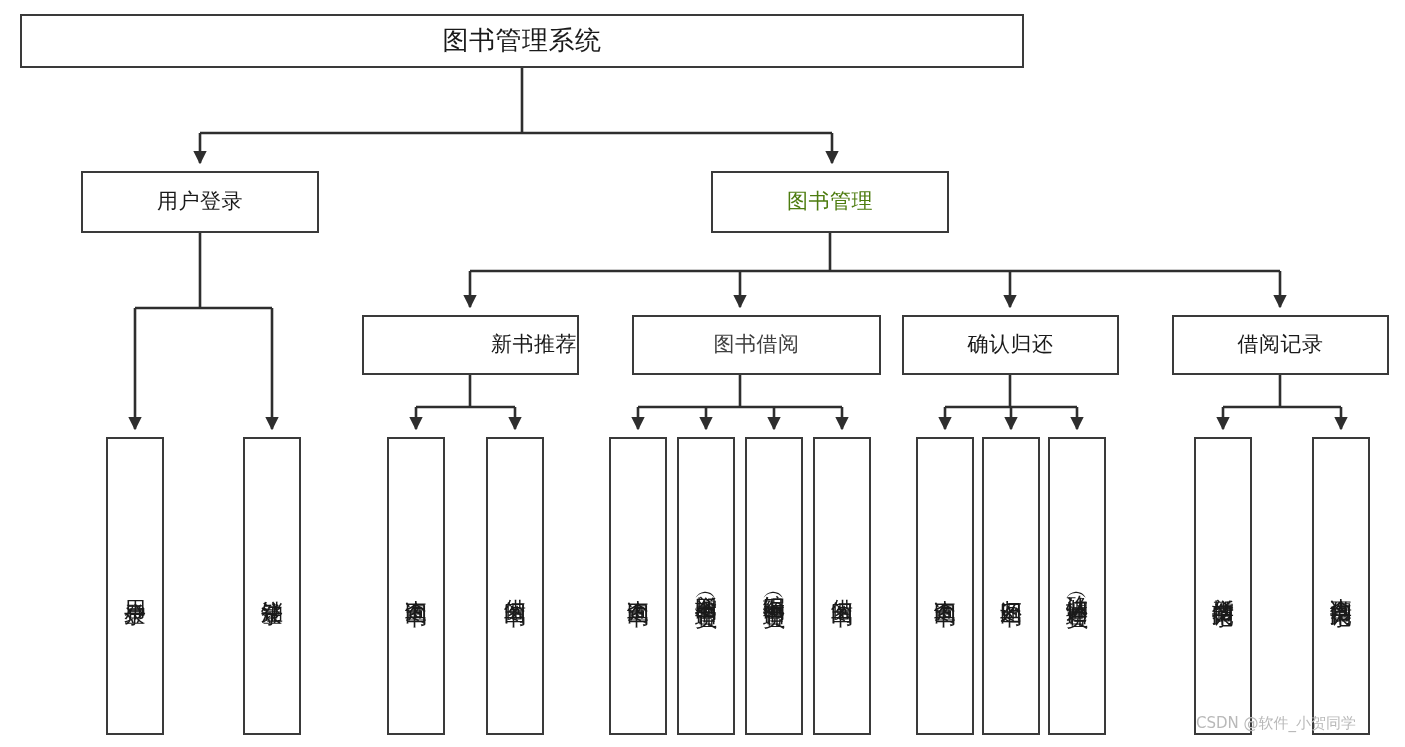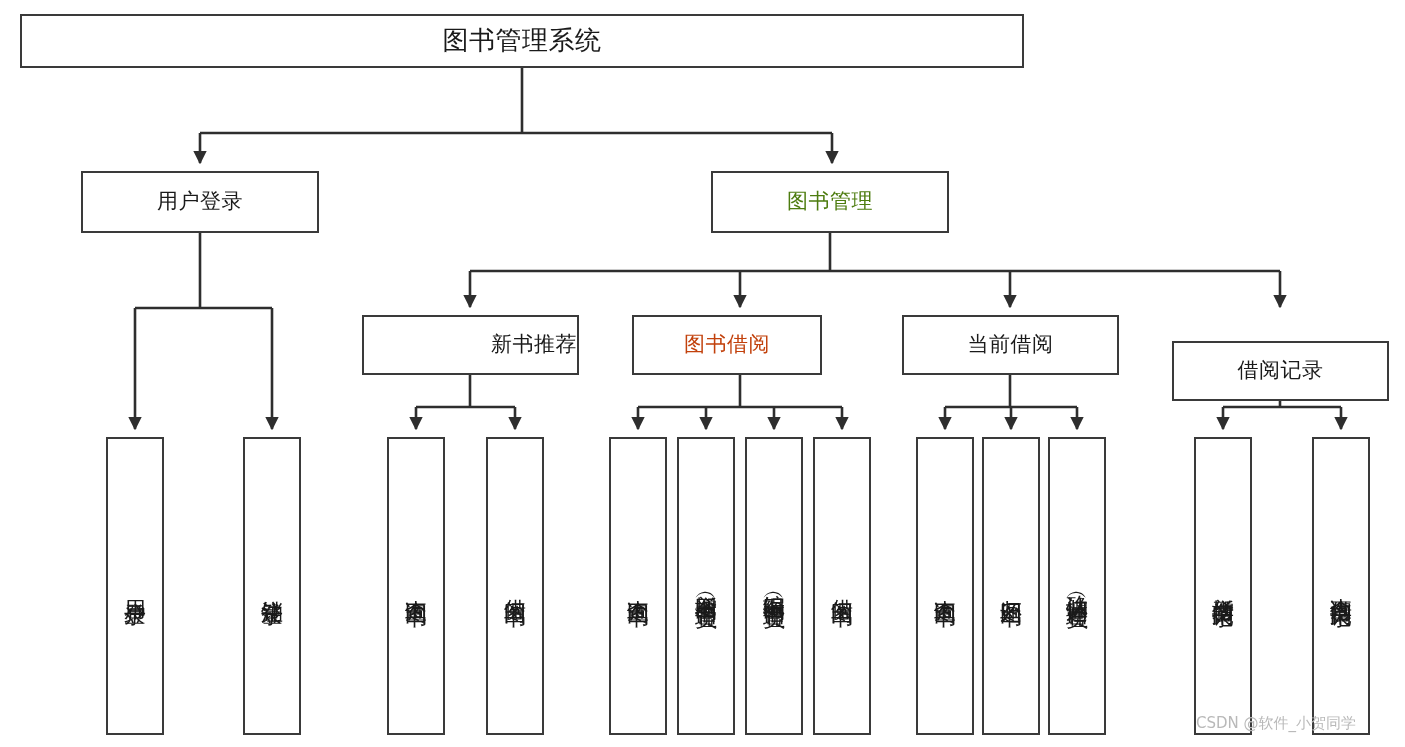--- a/index.html
+++ b/index.html
@@ -135,27 +135,27 @@
   <div class="node horizontal" style="left: 81px; top: 171px; width: 238px; height: 62px; border-color: rgb(58, 58, 58); background: rgb(255, 255, 255); color: rgb(26, 26, 26);">
     <span class="node-label">用户登录</span>
   </div>
   <div class="node horizontal" style="left: 711px; top: 171px; width: 238px; height: 62px; border-color: rgb(58, 58, 58); background: rgb(255, 255, 255); color: #4d7c0f;">
     <span class="node-label">图书管理</span>
   </div>
 
   <div class="node horizontal" style="left: 362px; top: 315px; width: 217px; height: 60px; border-color: rgb(58, 58, 58); background: rgb(255, 255, 255); color: rgb(26, 26, 26); justify-content: flex-end;">
     <span class="node-label">新书推荐</span>
   </div>
-  <div class="node horizontal" style="left: 632px; top: 315px; width: 190px; height: 60px; border-color: rgb(58, 58, 58); background: rgb(255, 255, 255); color: #c2410c;">
+  <div class="node horizontal" style="left: 632px; top: 315px; width: 249px; height: 60px; border-color: rgb(58, 58, 58); background: rgb(255, 255, 255); color: #404040;">
     <span class="node-label">图书借阅</span>
   </div>
   <div class="node horizontal" style="left: 902px; top: 315px; width: 217px; height: 60px; border-color: rgb(58, 58, 58); background: rgb(255, 255, 255); color: rgb(26, 26, 26);">
-    <span class="node-label">当前借阅</span>
+    <span class="node-label">确认归还</span>
   </div>
-  <div class="node horizontal" style="left: 1172px; top: 315px; width: 217px; height: 60px; border-color: rgb(58, 58, 58); background: rgb(255, 255, 255); color: rgb(26, 26, 26); margin-top: 26px;">
+  <div class="node horizontal" style="left: 1172px; top: 315px; width: 217px; height: 60px; border-color: rgb(58, 58, 58); background: rgb(255, 255, 255); color: rgb(26, 26, 26);">
     <span class="node-label">借阅记录</span>
   </div>
 
   <div class="node vertical" style="left: 106px; top: 437px; width: 58px; height: 298px; border-color: rgb(58, 58, 58); background: rgb(255, 255, 255); color: rgb(26, 26, 26);">
     <span class="node-label">用户登录</span>
   </div>
   <div class="node vertical" style="left: 243px; top: 437px; width: 58px; height: 298px; border-color: rgb(58, 58, 58); background: rgb(255, 255, 255); color: rgb(26, 26, 26);">
     <span class="node-label">注销登录</span>
   </div>
   <div class="node vertical" style="left: 387px; top: 437px; width: 58px; height: 298px; border-color: rgb(58, 58, 58); background: rgb(255, 255, 255); color: rgb(26, 26, 26);">

